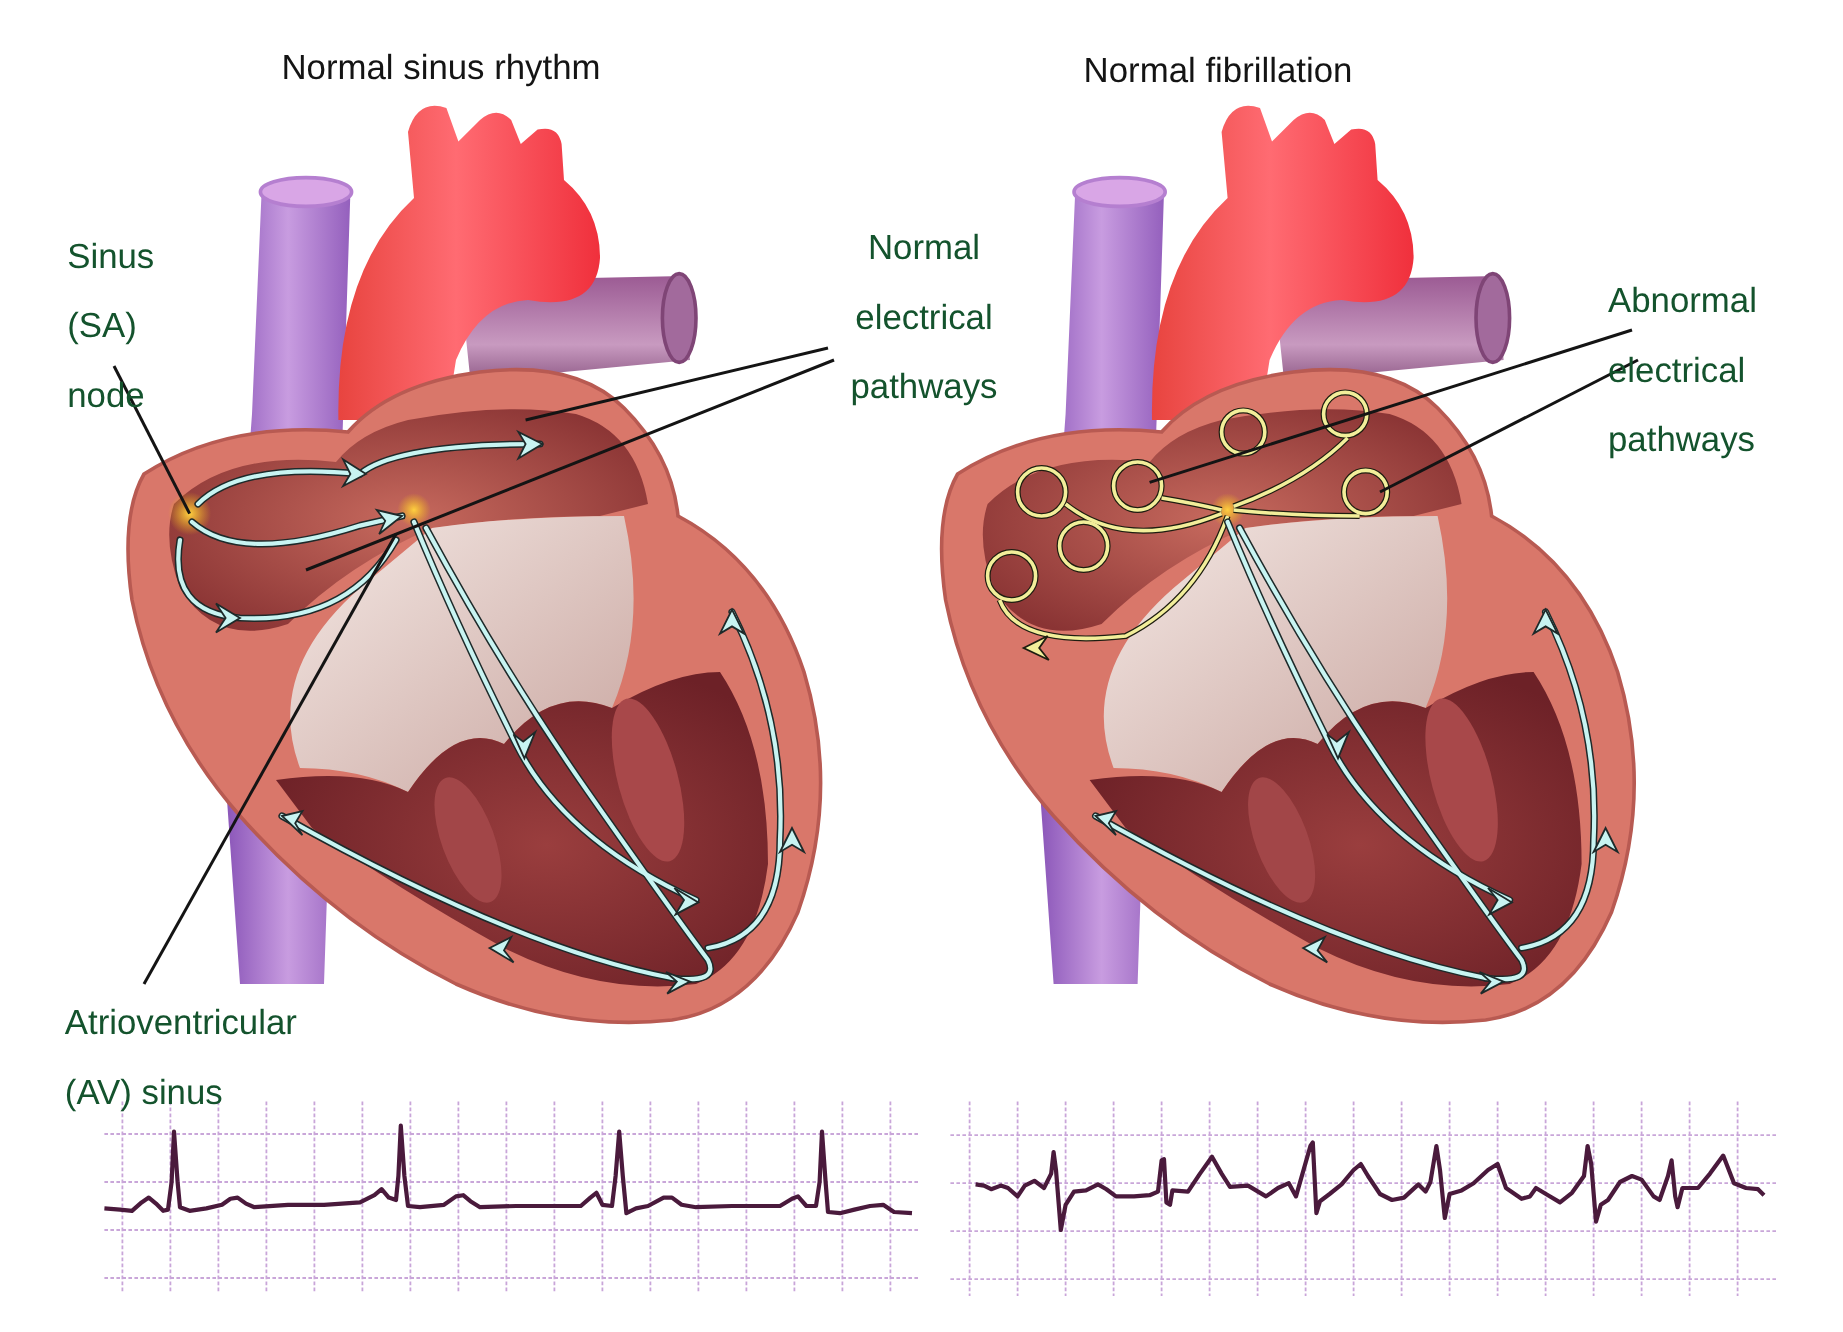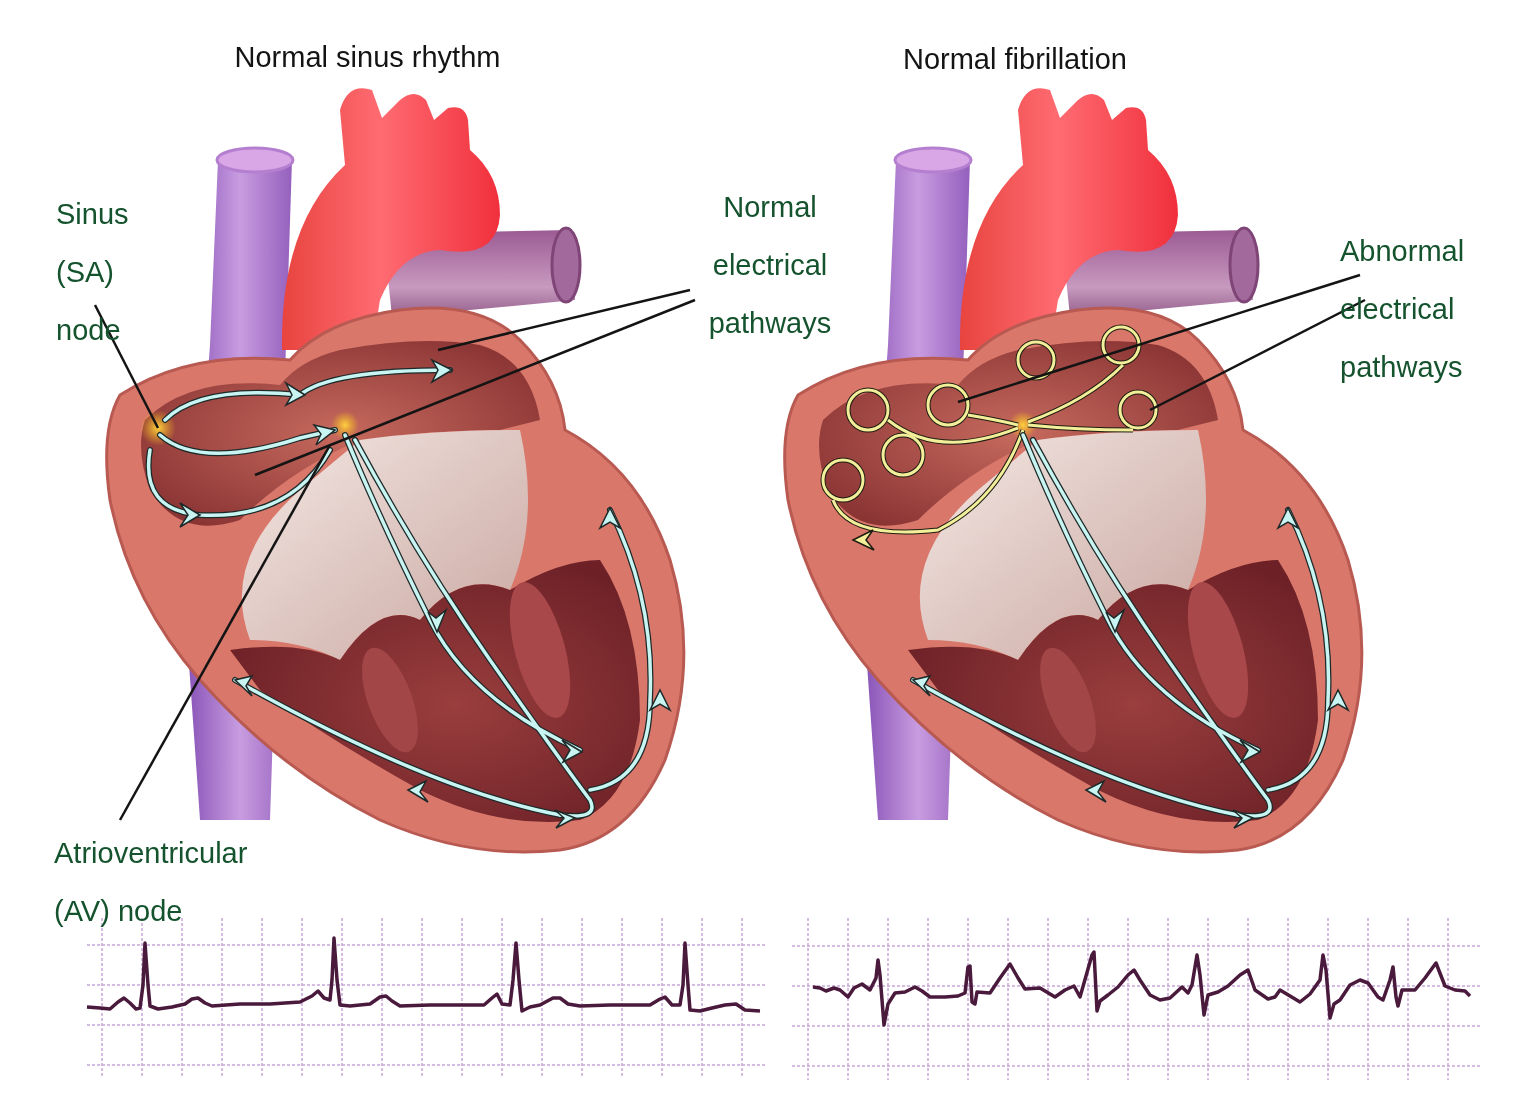--- a/index.html
+++ b/index.html
@@ -246,16 +246,16 @@
 <div class="title center" style="left:190px; top:40px; width:355px;">Normal sinus rhythm</div>
 <div class="title center" style="left:880px; top:42px; width:270px;">Normal fibrillation</div>
 
 <div class="label" style="left:56px; top:185px;">Sinus
 (SA)
 node</div>
 <div class="label center" style="left:690px; top:178px; width:160px;">Normal
 electrical
 pathways</div>
 <div class="label" style="left:54px; top:824px;">Atrioventricular
-(AV) node</div>
+(AV) sinus</div>
 <div class="label right" style="left:1340px; top:222px; width:170px;">Abnormal
 electrical
 pathways</div>
 
 </body></html>

